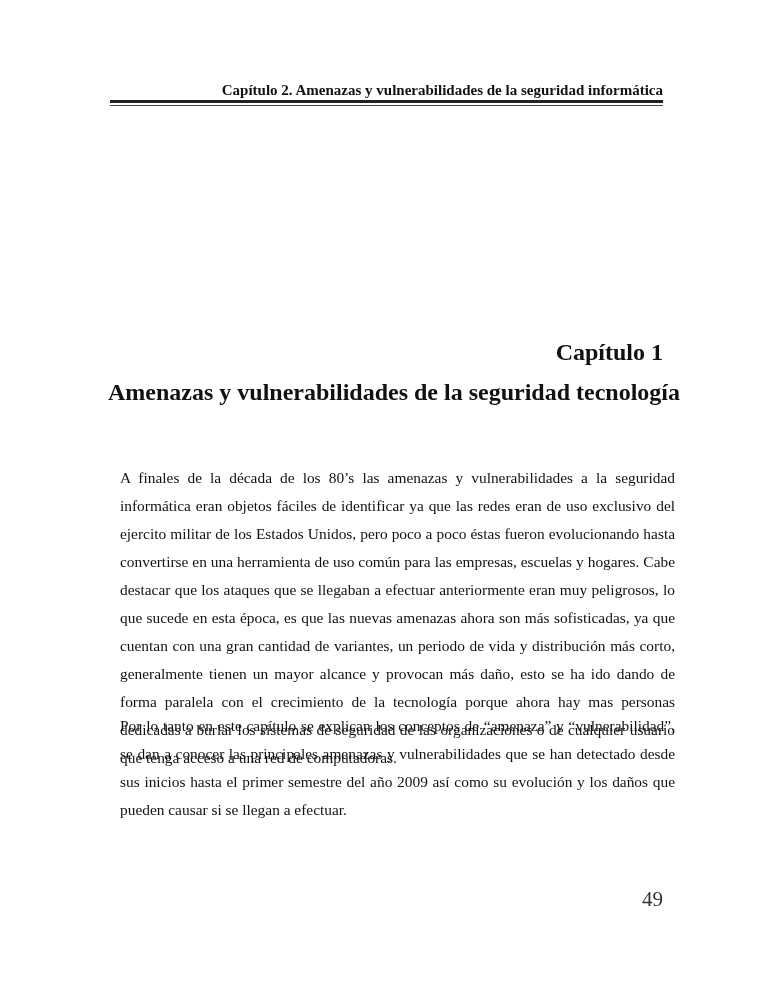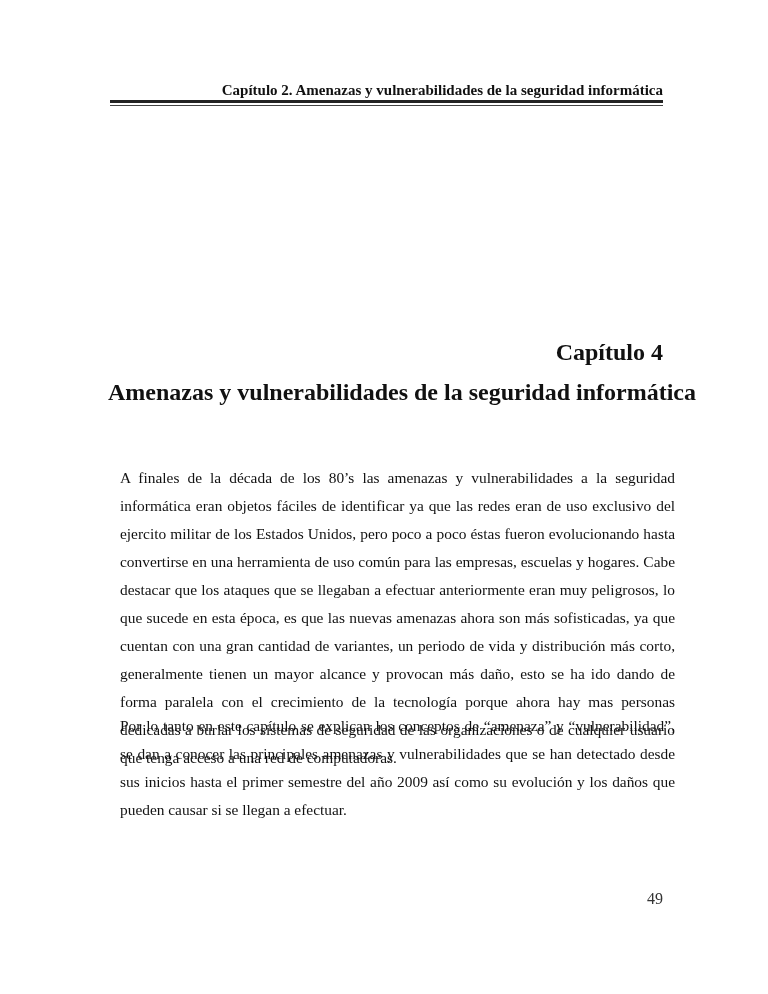--- a/index.html
+++ b/index.html
@@ -28,31 +28,31 @@
     }
     .para {
       position: absolute; left: 108px; width: 555px;
       font-size: 15.4px; line-height: 28px; text-align: justify;
       text-align-last: left; margin: 12px;
     }
     .p1 { top: 452px; }
     .p2 { top: 700px; }
     .page-number {
       position: absolute; left: 600px; width: 63px; top: 890px;
-      text-align: right; font-size: 16px; line-height: 18px; color: #333;
+      text-align: right; font-size: 21px; line-height: 18px; color: #333;
     }
   </style>
 </head>
 <body>
 
 <div class="running-header">Capítulo 2. Amenazas y vulnerabilidades de la seguridad informática</div>
 <div class="header-rule">
   <div class="thick"></div>
   <div class="thin"></div>
 </div>
 
-<div class="chapter-number">Capítulo 4</div>
-<div class="chapter-title">Amenazas y vulnerabilidades de la seguridad informática</div>
+<div class="chapter-number">Capítulo 1</div>
+<div class="chapter-title">Amenazas y vulnerabilidades de la seguridad tecnología</div>
 
 <p class="para p1">A finales de la década de los 80’s las amenazas y vulnerabilidades a la seguridad informática eran objetos fáciles de identificar ya que las redes eran de uso exclusivo del ejercito militar de los Estados Unidos, pero poco a poco éstas fueron evolucionando hasta convertirse en una herramienta de uso común para las empresas, escuelas y hogares. Cabe destacar que los ataques que se llegaban a efectuar anteriormente eran muy peligrosos, lo que sucede en esta época, es que las nuevas amenazas ahora son más sofisticadas, ya que cuentan con una gran cantidad de variantes, un periodo de vida y distribución más corto, generalmente tienen un mayor alcance y provocan más daño, esto se ha ido dando de forma paralela con el crecimiento de la tecnología porque ahora hay mas personas dedicadas a burlar los sistemas de seguridad de las organizaciones o de cualquier usuario que tenga acceso a una red de computadoras.</p>
 <p class="para p2">Por lo tanto en este capítulo se explican los conceptos de “amenaza” y “vulnerabilidad”, se dan a conocer las principales amenazas y vulnerabilidades que se han detectado desde sus inicios hasta el primer semestre del año 2009 así como su evolución y los daños que pueden causar si se llegan a efectuar.</p>
 
 <div class="page-number">49</div>
 
 </body></html>

